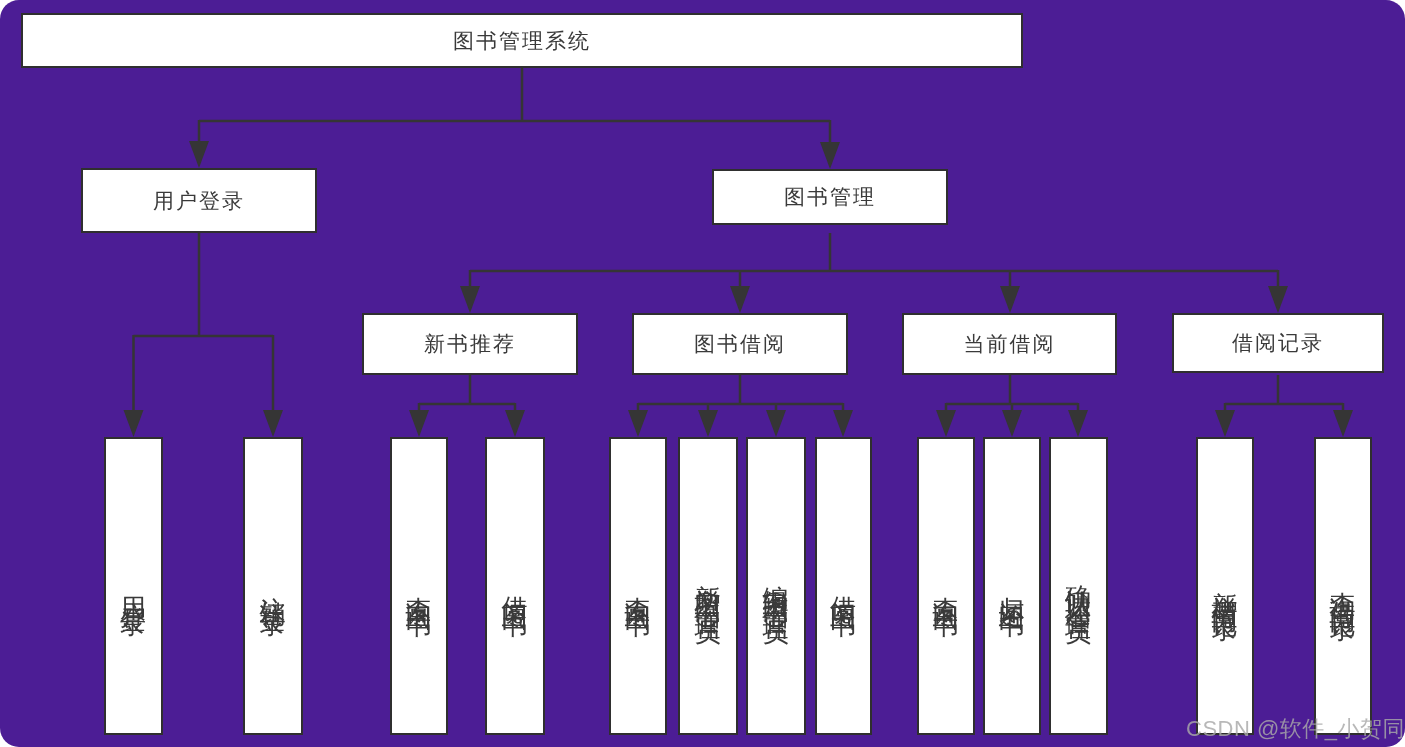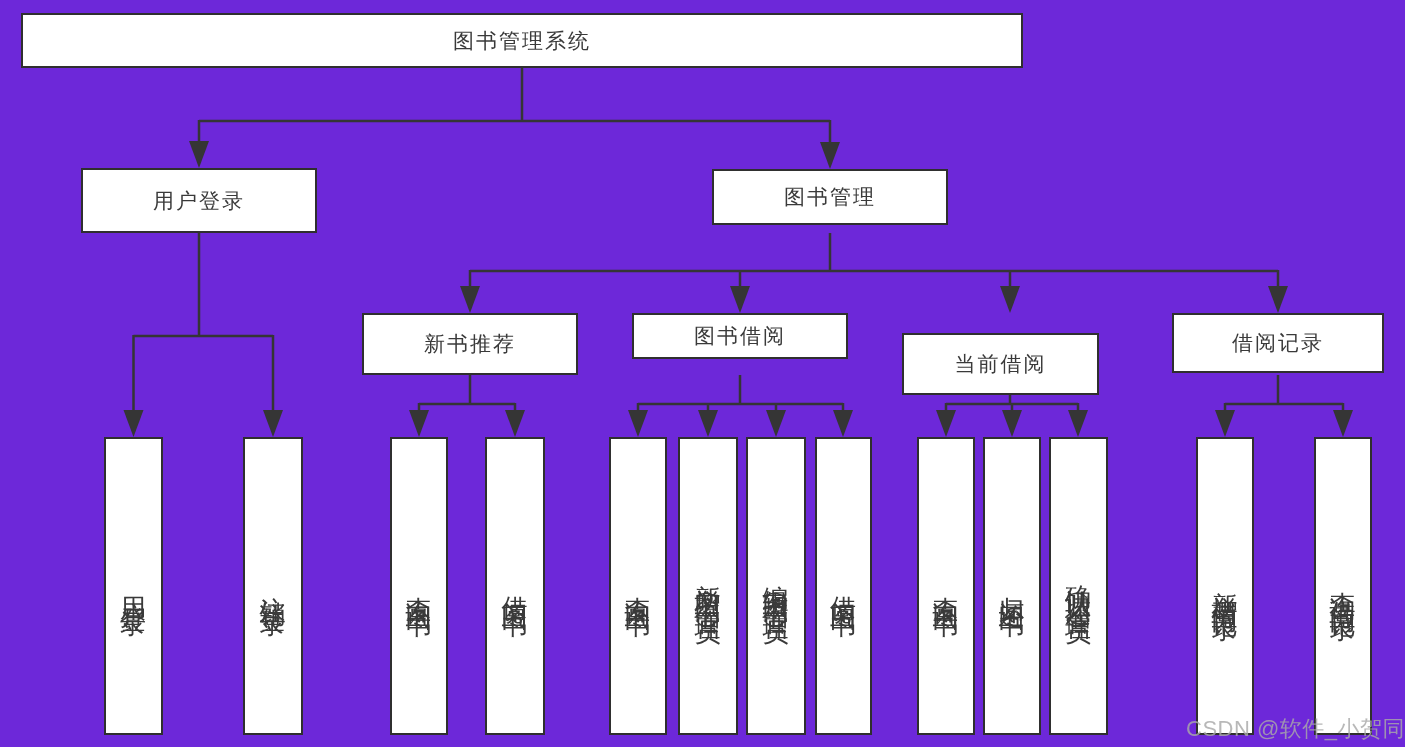--- a/index.html
+++ b/index.html
@@ -5,22 +5,23 @@
   html, body {
     margin: 0;
     padding: 0;
     background: #ffffff;
     font-family: "Liberation Sans", sans-serif;
   }
   #canvas {
     position: relative;
     width: 1405px;
     height: 747px;
-    background: #6d28d9;
+    background: #4c1d95;
     overflow: hidden;
+    border-radius: 19px;
   }
   #wires {
     position: absolute;
     left: 0; top: 0;
     width: 1405px; height: 747px;
     pointer-events: none;
   }
   .node {
     position: absolute;
     box-sizing: border-box;
@@ -110,24 +111,24 @@
   <div class="node h-node" style="left:81px; top:168px; width:236px; height:65px;">
     <span>用户登录</span>
   </div>
   <div class="node h-node" style="left:712px; top:169px; width:236px; height:56px;">
     <span>图书管理</span>
   </div>
 
   <div class="node h-node" style="left:362px; top:313px; width:216px; height:62px;">
     <span>新书推荐</span>
   </div>
-  <div class="node h-node" style="left:632px; top:313px; width:216px; height:46px;">
+  <div class="node h-node" style="left:632px; top:313px; width:216px; height:62px;">
     <span>图书借阅</span>
   </div>
-  <div class="node h-node" style="left:902px; top:313px; width:197px; height:62px;margin-top:20px;">
+  <div class="node h-node" style="left:902px; top:313px; width:215px; height:62px;">
     <span>当前借阅</span>
   </div>
   <div class="node h-node" style="left:1172px; top:313px; width:212px; height:60px;">
     <span>借阅记录</span>
   </div>
 
   <div class="node v-node" style="left:104px; top:437px; width:59px; height:298px;">
     <span class="v-label">用户登录</span>
   </div>
   <div class="node v-node" style="left:243px; top:437px; width:60px; height:298px;">

